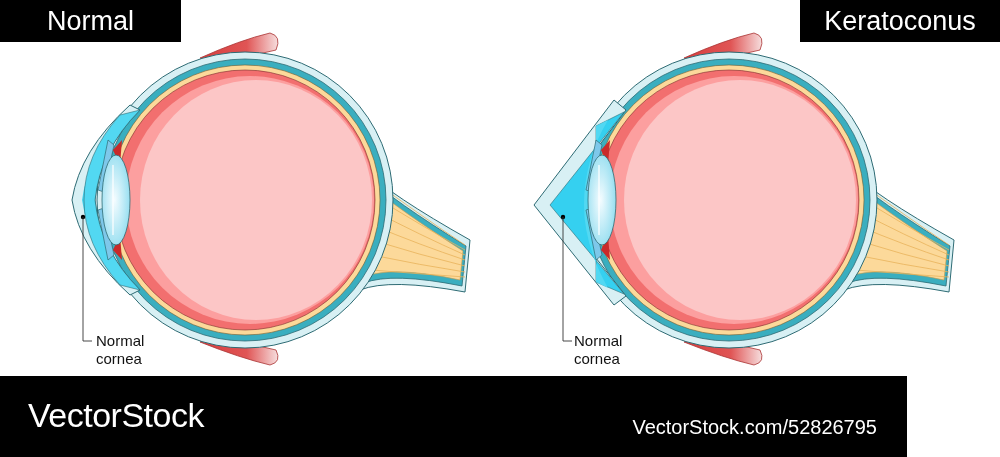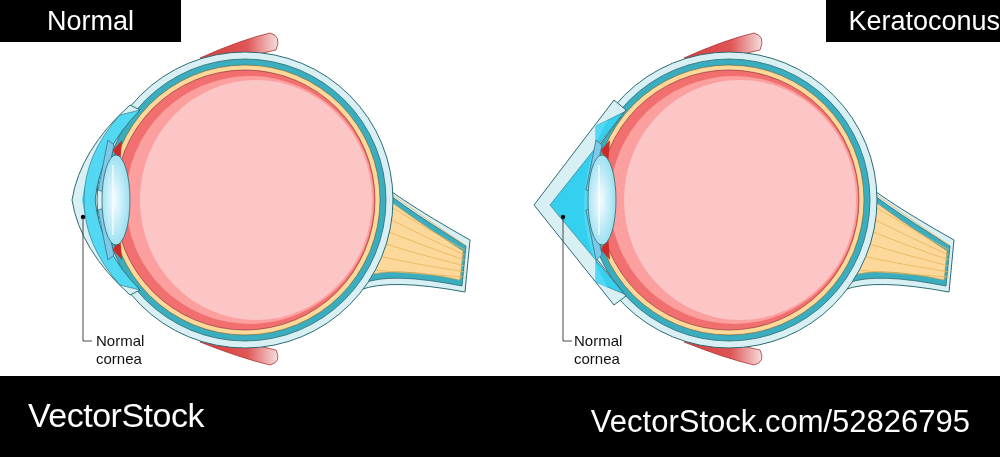--- a/index.html
+++ b/index.html
@@ -1,24 +1,24 @@
 <!DOCTYPE html>
 <html><head>
 <meta charset="utf-8">
 <style>
   html,body{margin:0;padding:0;background:#fff;}
   body{width:1000px;height:457px;position:relative;overflow:hidden;font-family:"Liberation Sans",sans-serif;}
   .title-box{position:absolute;top:0;height:42px;background:#000;color:#fff;font-size:27px;line-height:42px;}
   .title-left{left:0;width:181px;text-align:center;}
-  .title-right{right:0;width:174px;text-align:right;}
+  .title-right{right:0;width:200px;text-align:center;}
   .diagram{position:absolute;left:0;top:0;width:1000px;height:376px;}
   .label{position:absolute;font-size:15px;line-height:18px;color:#111;}
-  .footer{position:absolute;left:0;top:376px;width:1000px;height:81px;background:#000;color:#fff;}
+  .footer{position:absolute;left:0;top:376px;width:907px;height:81px;background:#000;color:#fff;}
   .brand{position:absolute;left:28px;top:20px;font-size:34px;letter-spacing:-0.5px;}
-  .url{position:absolute;right:30px;top:28px;font-size:31px;margin-left:36px;}
+  .url{position:absolute;right:30px;top:40px;font-size:20px;margin-left:36px;}
 </style>
 </head>
 <body>
 
 <div class="title-box title-left">Normal</div>
 <div class="title-box title-right">Keratoconus</div>
 
 <svg class="diagram" viewBox="0 0 1000 376" width="1000" height="376" xmlns="http://www.w3.org/2000/svg">
   <defs>
     <linearGradient id="muscleGrad" x1="0" x2="1" y1="0" y2="0">

